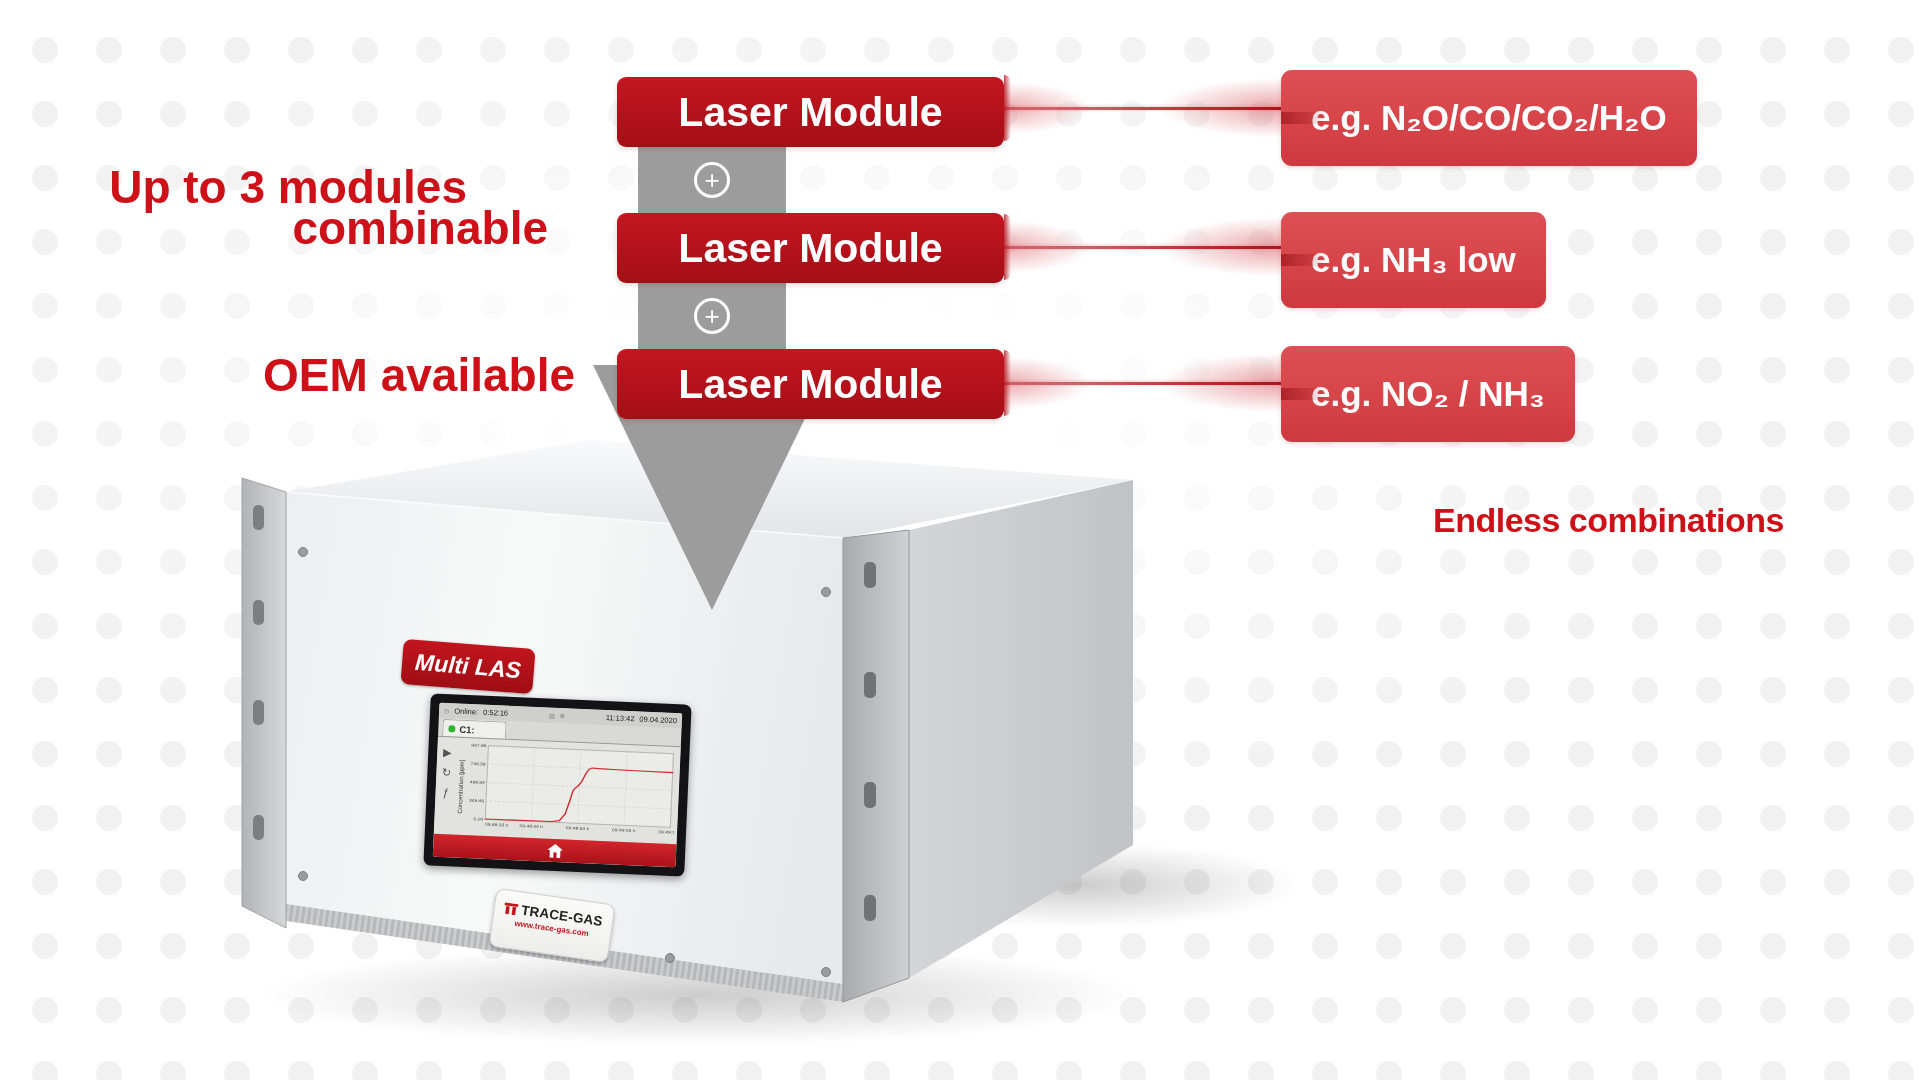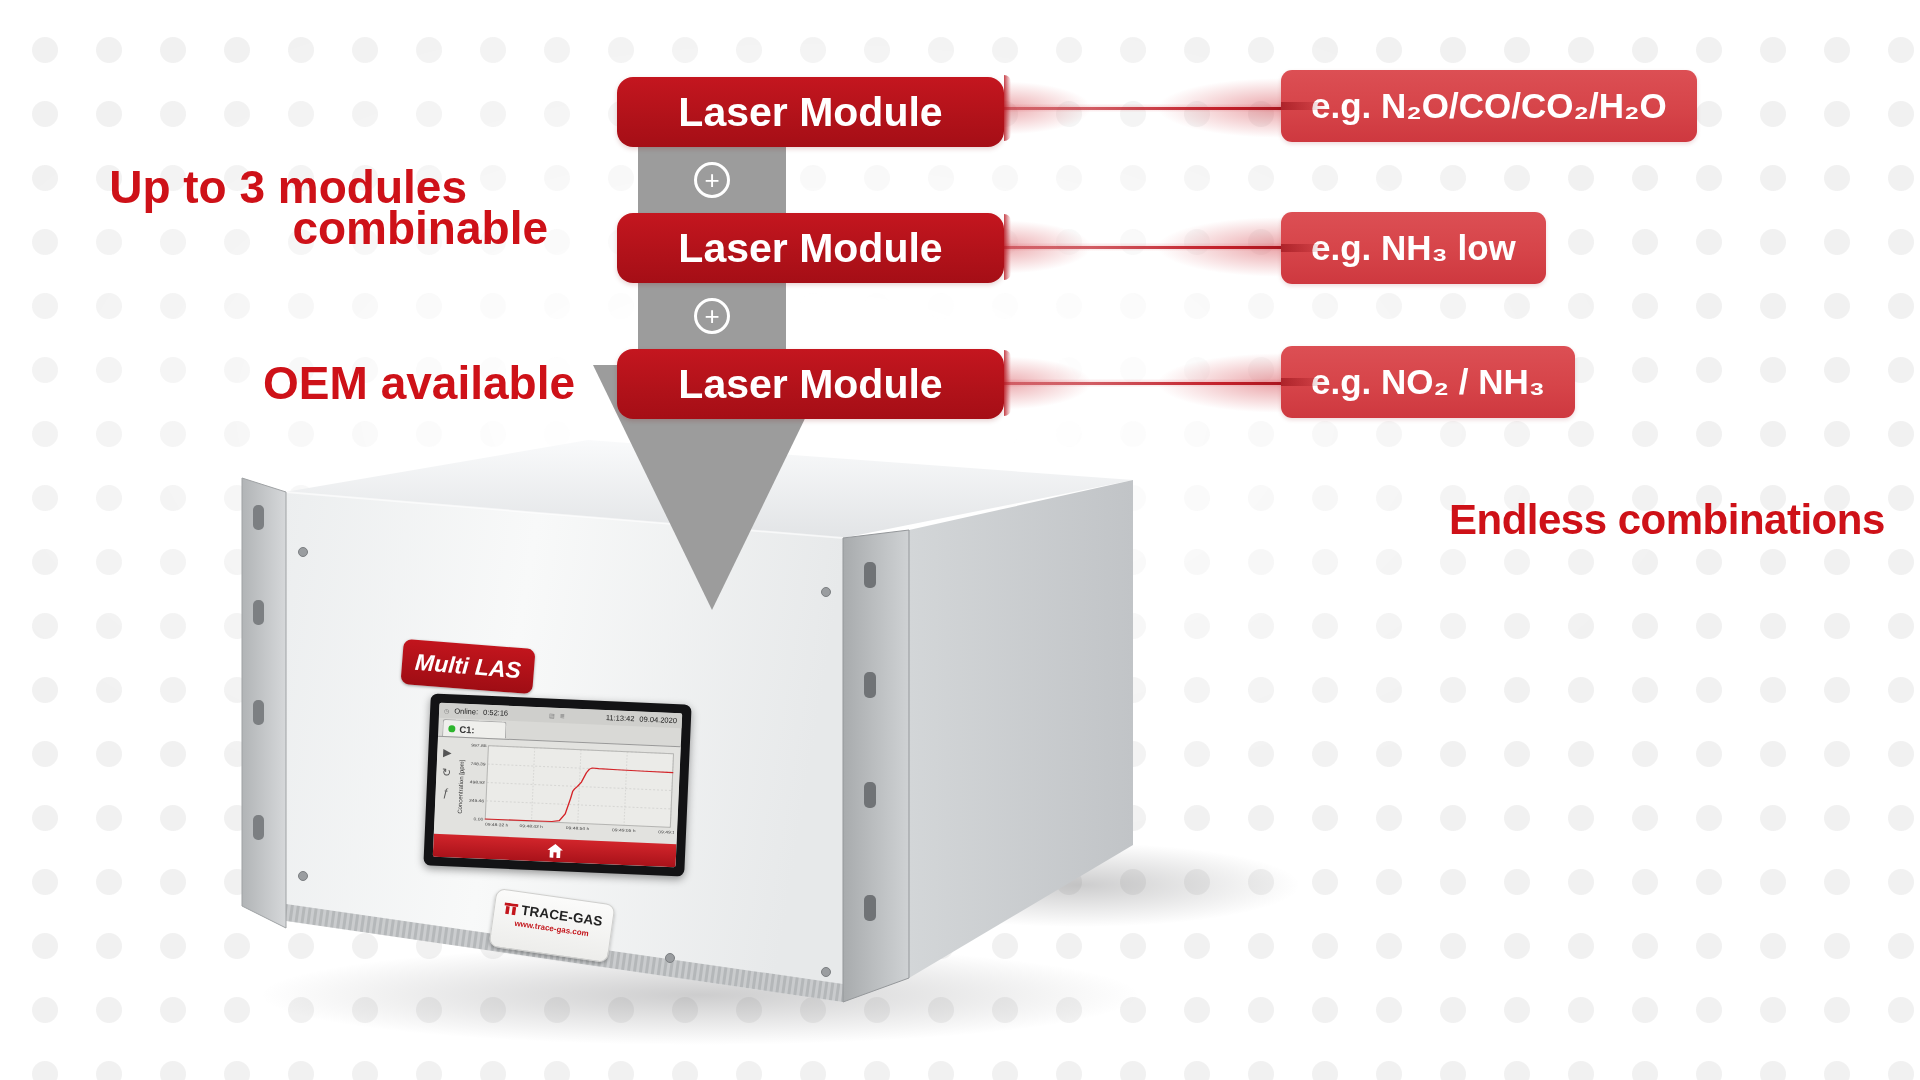--- a/index.html
+++ b/index.html
@@ -8,53 +8,53 @@
   
   .dots{position:absolute;inset:0;z-index:0;
     background-image:radial-gradient(circle at 32px 32px,#f1f1f1 12.5px,rgba(241,241,241,0) 13.5px);
     background-size:64px 64px;background-position:13px 18px;
     -webkit-mask-image:radial-gradient(ellipse 62% 55% at 42% 38%,transparent 18%,rgba(0,0,0,.75) 55%,#000 78%);
     mask-image:radial-gradient(ellipse 62% 55% at 42% 38%,transparent 18%,rgba(0,0,0,.75) 55%,#000 78%);}
   
   .headline{position:absolute;z-index:6;color:#ce1118;font-weight:bold;font-size:46px;white-space:nowrap;}
   .h1{right:1453px;top:160px;}
   .h2{right:1372px;top:201px;}
-  .oem{right:1345px;top:356px;text-align:center;}
+  .oem{right:1345px;top:348px;text-align:center;}
   .note{position:absolute;z-index:6;left:1433px;top:492px;color:#ce1118;font-weight:bold;
-        font-size:42px;line-height:56px;letter-spacing:-.5px;white-space:nowrap;margin-left:16px;}
+        font-size:34px;line-height:56px;letter-spacing:-.5px;white-space:nowrap;}
   
   .arrow-shaft{position:absolute;z-index:3;left:638px;top:112px;width:148px;height:258px;background:#9c9c9c;}
   .arrow-head{position:absolute;z-index:3;left:593px;top:365px;width:238px;height:245px;background:#9c9c9c;
               clip-path:polygon(0 0,100% 0,50% 100%);}
   .plus-circle{position:absolute;z-index:4;width:30px;height:30px;border:3px solid #fff;border-radius:50%;
                left:694px;display:flex;align-items:center;justify-content:center;color:#fff;
                font-size:26px;font-weight:normal;line-height:1;background:transparent;}
   .p1{top:162px;} .p2{top:298px;}
   
-  .module-box{position:absolute;z-index:5;left:617px;width:387px;height:70px;border-radius:16px;
+  .module-box{position:absolute;z-index:5;left:617px;width:387px;height:70px;border-radius:9px;
     background:linear-gradient(180deg,#c4161f 0%,#b2121a 55%,#a50e16 100%);
     color:#fff;font-weight:bold;font-size:41px;display:flex;align-items:center;justify-content:center;
     box-shadow:0 2px 5px rgba(120,0,0,.18);white-space:nowrap;}
   .m1{top:77px;} .m2{top:213px;} .m3{top:349px;}
   
   .beam{position:absolute;z-index:3;left:1004px;width:277px;height:90px;overflow:visible;
     background:
       radial-gradient(ellipse 45% 42% at 0% 50%,rgba(205,35,45,.38),rgba(205,35,45,0) 70%),
       radial-gradient(ellipse 62% 46% at 100% 50%,rgba(205,35,45,.42),rgba(205,35,45,0) 72%),
       linear-gradient(180deg,transparent 45%,rgba(215,60,70,.16) 49%,rgba(215,60,70,.16) 51%,transparent 55%);}
   .beam::before{content:'';position:absolute;left:0;top:13%;height:74%;width:7px;border-radius:0 10px 10px 0;
     background:linear-gradient(90deg,rgba(185,18,28,.8),rgba(185,18,28,0));}
   .beam-core{position:absolute;left:0;top:50%;width:313px;height:3px;margin-top:-1.5px;
     background:linear-gradient(90deg,rgba(180,20,30,.45),#c3202a 70%,#991018);}
   .b1{top:63px;} .b2{top:202px;} .b3{top:338px;}
   
   .gas-label{position:absolute;z-index:5;left:1281px;height:72px;border-radius:11px;
     background:linear-gradient(180deg,#dc4f54 0%,#d64449 55%,#ce383f 100%);
     color:#fff;font-weight:bold;font-size:35px;display:flex;align-items:center;
-    padding:0 30px;white-space:nowrap;box-shadow:0 2px 4px rgba(140,10,20,.15);overflow:hidden;}
+    padding:12px 30px;white-space:nowrap;box-shadow:0 2px 4px rgba(140,10,20,.15);overflow:hidden;}
   .gas-label::before{content:'';position:absolute;left:0;top:44%;height:12%;width:46px;
     background:linear-gradient(90deg,rgba(140,8,16,.55),rgba(140,8,16,0));}
   .g1{top:70px;} .g2{top:212px;} .g3{top:346px;}
   
   .chassis{position:absolute;inset:0;z-index:1;}
   .badge{position:absolute;z-index:2;left:402px;top:644px;width:132px;height:45px;border-radius:8px;
     background:linear-gradient(180deg,#c2151d,#9f0d14);transform:rotate(4.5deg);
     display:flex;align-items:center;justify-content:center;color:#fff;font-weight:bold;
     font-style:italic;font-size:23px;box-shadow:0 1px 3px rgba(0,0,0,.35);white-space:nowrap;}
   .screen-unit{position:absolute;z-index:2;left:427px;top:699px;width:261px;height:172px;

